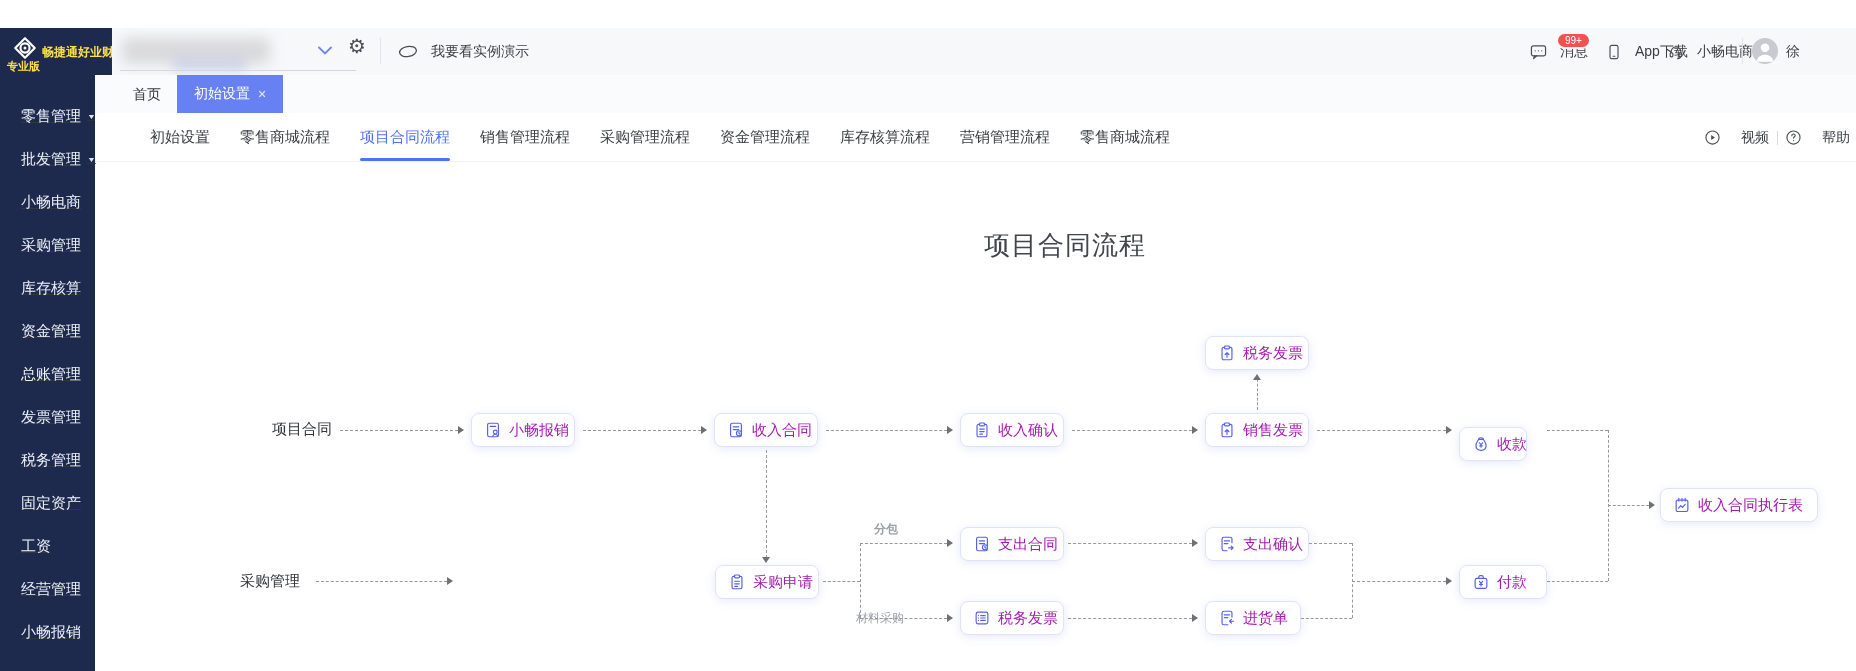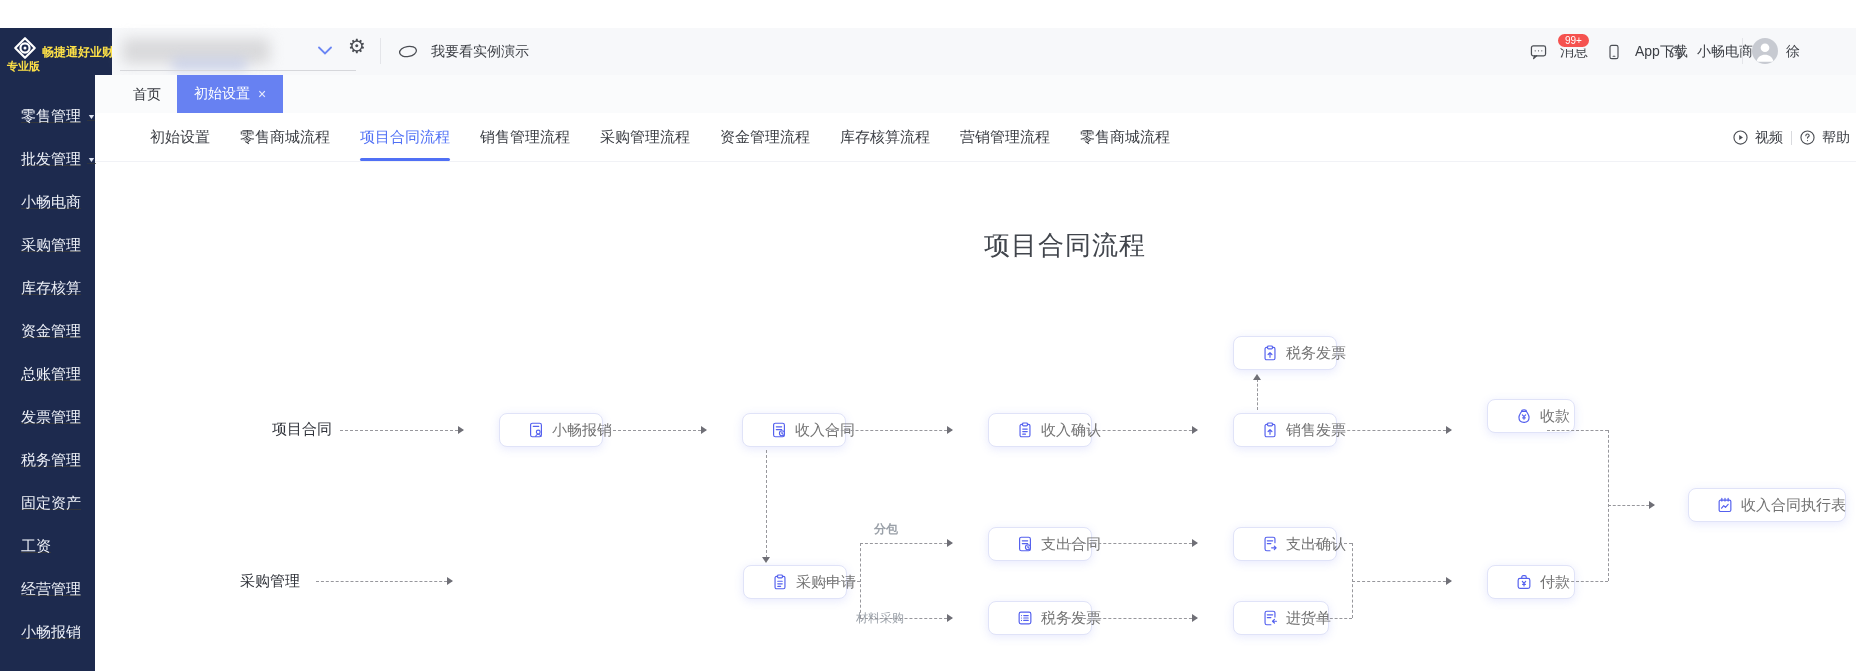--- a/index.html
+++ b/index.html
@@ -43,26 +43,26 @@
              font-size:15px;font-weight:500;cursor:pointer;white-space:nowrap;}
   .caret{font-size:9px;color:#DDE3F2;transform:scaleY(.8);}
   
   .strip{left:95px;top:113px;width:1761px;height:49px;background:#fff;border-bottom:1px solid #F1F2F6;
          display:flex;align-items:stretch;padding-left:55px;gap:30px;}
   .ftab{font-size:15px;color:#3A3D43;display:flex;align-items:center;cursor:pointer;position:relative;white-space:nowrap;}
   .ftab.active{color:var(--tab-active);}
   .ftab.active::after{content:"";position:absolute;left:0;right:0;bottom:0;height:3px;background:var(--tab-active);border-radius:2px;}
   .strip-right{position:absolute;right:6px;top:0;height:49px;display:flex;align-items:center;gap:8px;font-size:14px;color:#3A3D43;}
   .strip-right .sep{width:1px;height:14px;background:#D9DADE;}
-  .sr-item{display:flex;align-items:center;gap:7px;cursor:pointer;}
+  .sr-item{display:flex;align-items:center;gap:21px;cursor:pointer;}
   
   .dg-title{left:900px;top:228px;width:330px;text-align:center;font-size:26px;color:#41454C;letter-spacing:1px;}
   .node{height:34px;background:#fff;border:1px solid #E0E3F8;border-radius:8px;display:flex;align-items:center;
-        padding-left:27px;gap:7px;font-size:15px;font-weight:500;color:#737373;
-        box-shadow:0 2px 10px rgba(108,120,240,.16);cursor:pointer;white-space:nowrap;margin-left:28px;}
+        padding-left:12px;gap:7px;font-size:15px;font-weight:500;color:#a21caf;
+        box-shadow:0 2px 10px rgba(108,120,240,.16);cursor:pointer;white-space:nowrap;}
   .nicon{display:inline-flex;color:var(--icon);}
   .row-label{font-size:15px;font-weight:500;color:#30333A;white-space:nowrap;}
   .branch-label{font-size:12px;color:#9AA0A8;white-space:nowrap;}
   .seg-h{border-top:1px dashed var(--arrow);height:0;}
   .seg-v{border-left:1px dashed var(--arrow);width:0;}
   .ah{width:0;height:0;}
   .ah-right{border-top:4px solid transparent;border-bottom:4px solid transparent;border-left:6px solid var(--arrowhead);}
   .ah-up{border-left:4px solid transparent;border-right:4px solid transparent;border-bottom:6px solid var(--arrowhead);}
   .ah-down{border-left:4px solid transparent;border-right:4px solid transparent;border-top:6px solid var(--arrowhead);}
 </style>
@@ -279,21 +279,21 @@
     <div class="abs node" style="left: 1205px; top: 336px; width: 104px;">
       <span class="nicon">
         <svg viewBox="0 0 20 20" width="18" height="18" fill="none" stroke="currentColor" stroke-width="1.3" stroke-linecap="round" stroke-linejoin="round">
           <rect x="4.5" y="3.8" width="11" height="13.7" rx="1.6"></rect>
           <rect x="7.3" y="2.2" width="5.4" height="3.2" rx="1" fill="#fff"></rect>
           <path d="M10 14.8V9.8M7.9 11.7l2.1-2 2.1 2"></path>
         </svg>
       </span>
       <span>税务发票</span>
     </div>
-    <div class="abs node" style="left: 1459px; top: 399px; width: 88px; align-items: center;">
+    <div class="abs node" style="left: 1459px; top: 427px; width: 68px; align-items: center;">
       <span class="nicon">
         <svg viewBox="0 0 20 20" width="18" height="18" fill="none" stroke="currentColor" stroke-width="1.3" stroke-linecap="round" stroke-linejoin="round">
           <path d="M7.3 5h5.4l1.4 2.3c1 1.7 1.5 2.9 1.5 4.3 0 3.4-2.4 5.4-5.6 5.4s-5.6-2-5.6-5.4c0-1.4.5-2.6 1.5-4.3L7.3 5z"></path>
           <path d="M7.3 5c0-1.1.9-1.9 2.7-1.9s2.7.8 2.7 1.9"></path>
           <path d="M8.2 8.8l1.8 2 1.8-2M10 10.8v2.7M8.5 12h3"></path>
         </svg>
       </span>
       <span>收款</span>
     </div>
     <div class="abs node" style="left: 1660px; top: 488px; width: 158px;">

